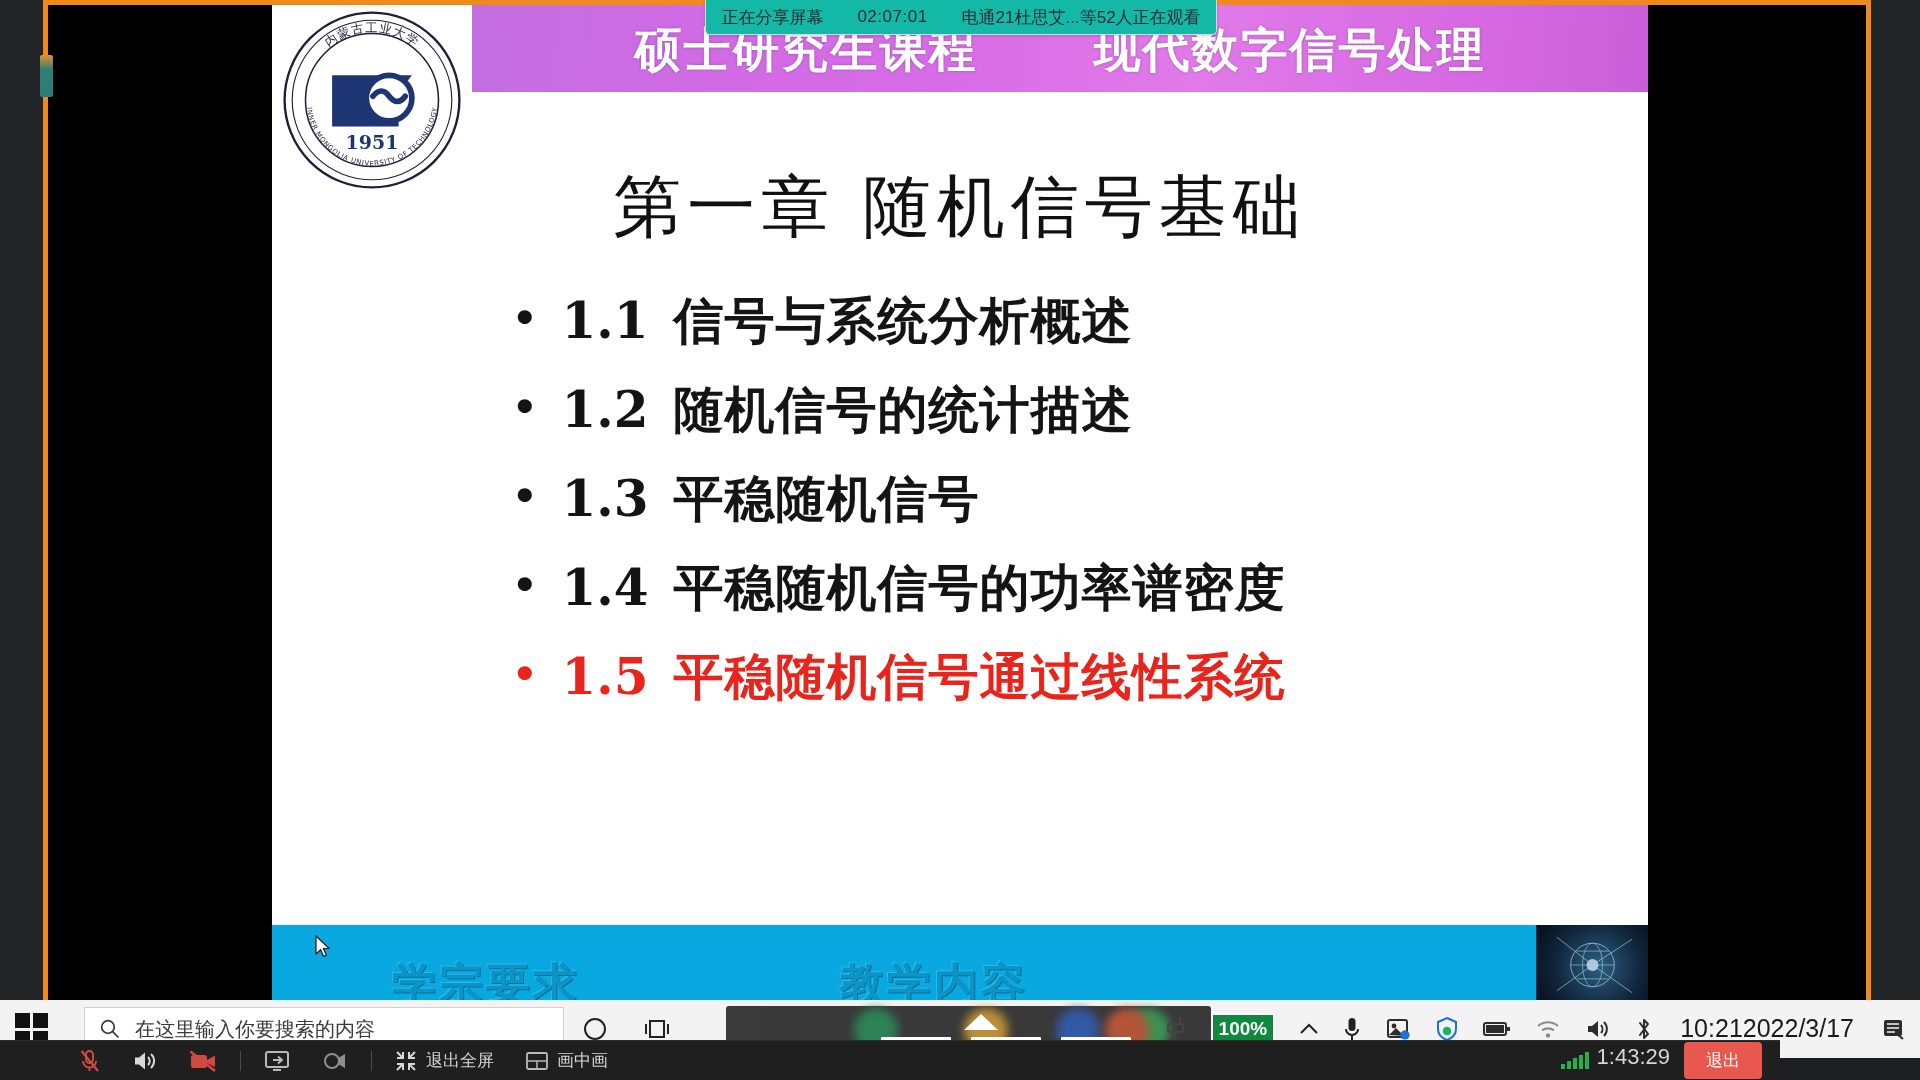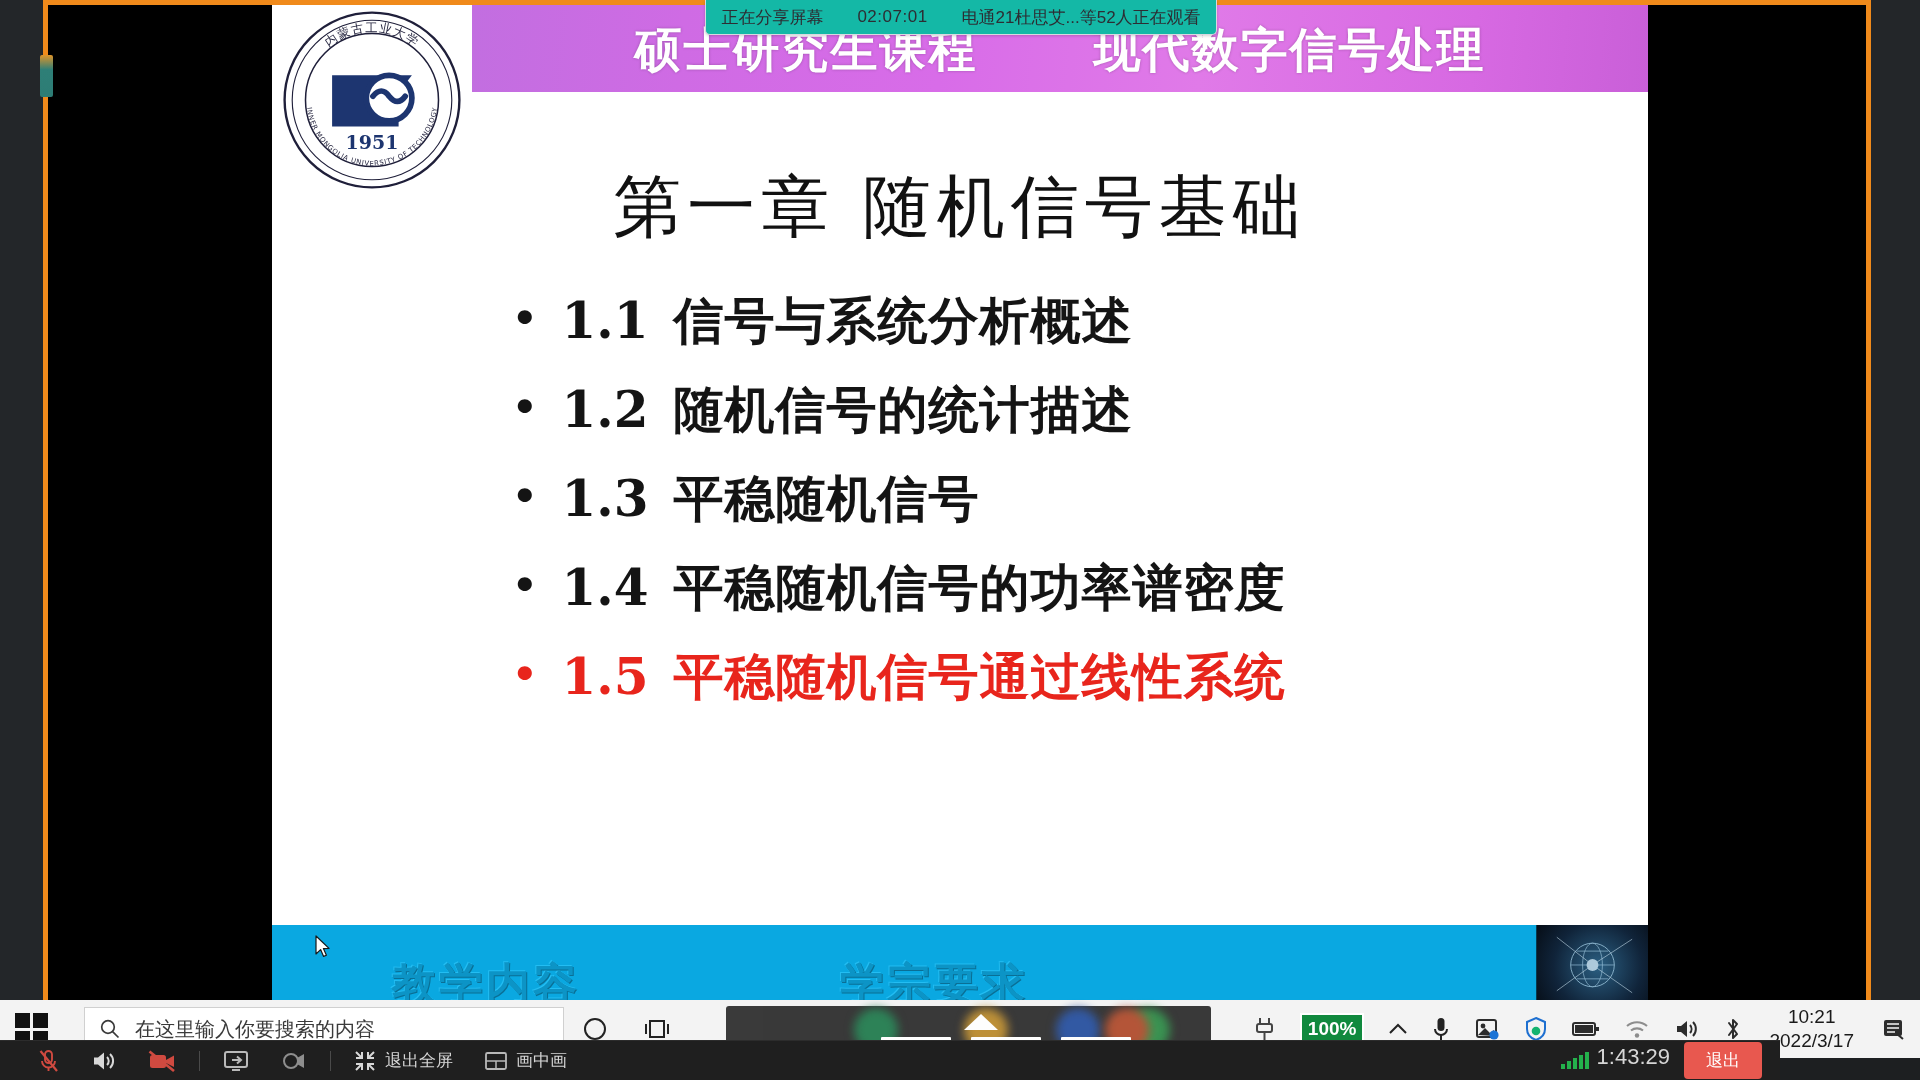--- a/index.html
+++ b/index.html
@@ -194,30 +194,31 @@
   .tray {
     position:absolute; right:0; bottom:22px; height:58px;
     display:flex; align-items:center; gap:2px; padding-right:4px; z-index:53;
   }
   .tray-item { padding:0 11px; display:flex; align-items:center; justify-content:center; height:58px; }
   .battery-pct {
     background:#10893e; color:#fff; font-size:19px; font-weight:700;
     padding:3px 6px; border:2px solid #fff; letter-spacing:0px;
   }
   .clock {
-    display:flex; flex-direction:column; align-items:center; justify-content:center;
-    font-size:19px; color:#1a1a1a; line-height:1.25; padding:16px 14px; height:58px;
+    display:flex; flex-direction:row; align-items:center; justify-content:center;
+    font-size:25px; color:#1a1a1a; line-height:1.25; padding:16px 14px; height:58px;
   }
 
   
   .appbar {
     position:absolute; left:0; bottom:0; width:1780px; height:40px;
     background:#1f1f1f;
     display:flex; align-items:center; z-index:80;
     border-top:1px solid #2c2c2c;
+    padding-left:41px;
   }
   .ab-item {
     display:flex; align-items:center; gap:9px;
     padding:0 16px; height:40px; color:#d6d6d6; font-size:17px;
     cursor:default;
   }
   .ab-sep { width:1px; height:20px; background:#4a4a4a; margin:0 7px; }
   .ab-spacer { flex:1; }
   .signal { display:flex; align-items:flex-end; gap:2px; height:17px; }
   .signal i { width:4px; background:#24b14c; display:block; }
@@ -302,22 +303,22 @@
         <span class="bullet-dot">•</span>
         <span class="bullet-num">1.5</span>
         <span class="bullet-text">平稳随机信号通过线性系统</span>
       </div>
 
     </div>
   </div>
 
   <div class="next-strip">
     <div class="ghost">
+      <span>学宗要求</span>
       <span>教学内容</span>
-      <span>学宗要求</span>
     </div>
     <div class="strip-thumb">
       <svg viewBox="0 0 112 75">
         <circle cx="56" cy="40" r="22" fill="none" stroke="#9fc8e0" stroke-width="1"></circle>
         <ellipse cx="56" cy="40" rx="10" ry="22" fill="none" stroke="#9fc8e0" stroke-width=".8"></ellipse>
         <path d="M34 40 h44 M40 26 h32 M40 54 h32" stroke="#9fc8e0" stroke-width=".8" fill="none"></path>
         <path d="M20 12 L56 40 L96 14 M20 66 L56 40 L96 68" stroke="#cfe6f4" stroke-width=".7" fill="none"></path>
         <circle cx="56" cy="40" r="6" fill="#cfe6f4"></circle>
       </svg>
     </div>

